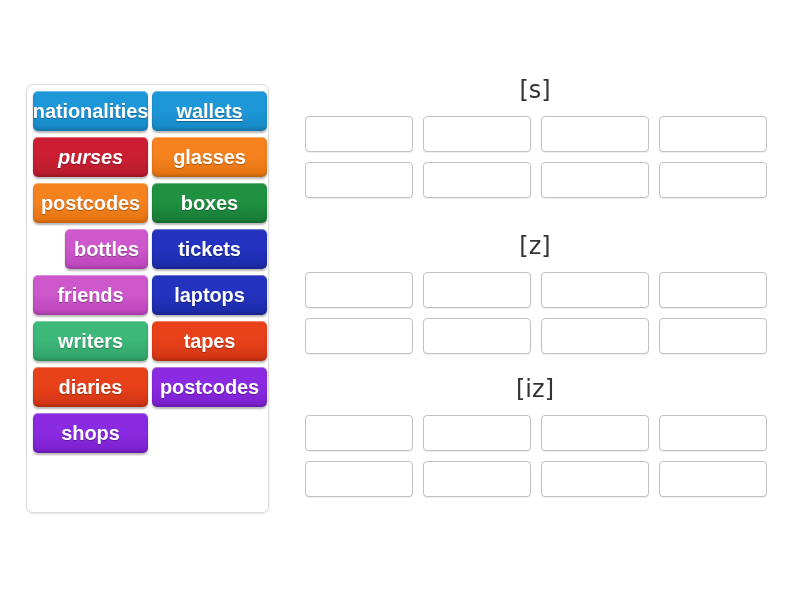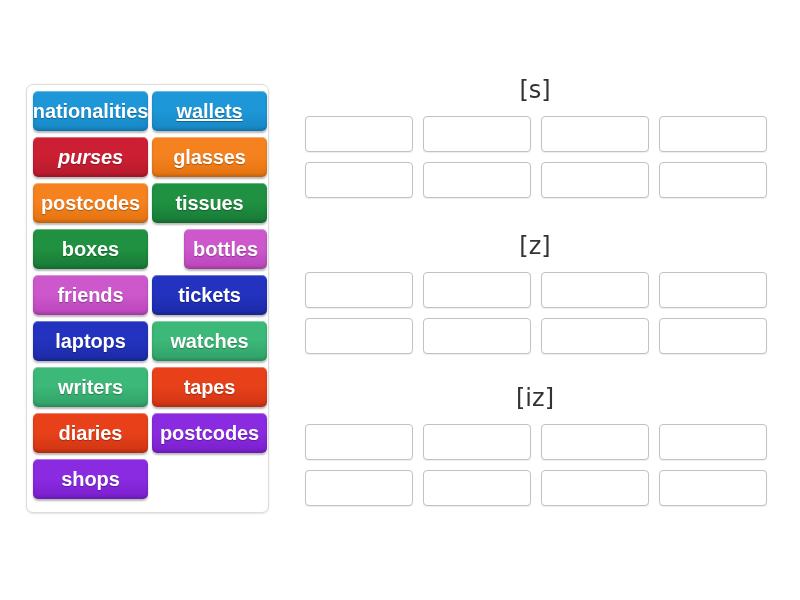--- a/index.html
+++ b/index.html
@@ -63,21 +63,21 @@
   }
 
   
   .zone-group {
     position: absolute;
     left: 305px;
     width: 460px;
   }
   #group-s  { top: 78px; }
   #group-z  { top: 234px; }
-  #group-iz { top: 386px; }
+  #group-iz { top: 377px; }
 
   .zone-title {
     text-align: center;
     font-size: 24px;
     color: #333333;
     font-family: "DejaVu Sans", sans-serif;
     line-height: 1;
     margin: 0 0 14px 0;
     width: 460px;
     user-select: none;
@@ -103,27 +103,25 @@
 
 <div id="stage">
 
   <div id="tile-panel">
     <div id="tile-grid">
         <div class="tile" style="background: linear-gradient(rgb(30, 151, 216) 0%, rgb(30, 151, 216) 48%, rgb(23, 135, 196) 100%);">nationalities</div>
         <div class="tile" style="background: linear-gradient(rgb(30, 151, 216) 0%, rgb(30, 151, 216) 48%, rgb(23, 135, 196) 100%); text-decoration: underline;">wallets</div>
         <div class="tile" style="background: linear-gradient(rgb(204, 31, 51) 0%, rgb(204, 31, 51) 48%, rgb(181, 26, 44) 100%); font-style: italic;">purses</div>
         <div class="tile" style="background: linear-gradient(rgb(245, 130, 31) 0%, rgb(245, 130, 31) 48%, rgb(227, 114, 15) 100%); text-align: right;">glasses</div>
         <div class="tile" style="background: linear-gradient(rgb(245, 130, 31) 0%, rgb(245, 130, 31) 48%, rgb(227, 114, 15) 100%);">postcodes</div>
-        <div class="tile" style="background: linear-gradient(rgb(31, 145, 65) 0%, rgb(31, 145, 65) 48%, rgb(24, 121, 54) 100%);">tissues</div>
         <div class="tile" style="background: linear-gradient(rgb(31, 145, 65) 0%, rgb(31, 145, 65) 48%, rgb(24, 121, 54) 100%);">boxes</div>
         <div class="tile" style="background: linear-gradient(rgb(204, 88, 204) 0%, rgb(204, 88, 204) 48%, rgb(187, 69, 187) 100%); margin-left: 32px;">bottles</div>
+        <div class="tile" style="background: linear-gradient(rgb(35, 51, 191) 0%, rgb(35, 51, 191) 48%, rgb(28, 42, 166) 100%);">tickets</div>
         <div class="tile" style="background: linear-gradient(rgb(204, 88, 204) 0%, rgb(204, 88, 204) 48%, rgb(187, 69, 187) 100%);">friends</div>
-        <div class="tile" style="background: linear-gradient(rgb(35, 51, 191) 0%, rgb(35, 51, 191) 48%, rgb(28, 42, 166) 100%);">tickets</div>
         <div class="tile" style="background: linear-gradient(rgb(35, 51, 191) 0%, rgb(35, 51, 191) 48%, rgb(28, 42, 166) 100%);">laptops</div>
-        <div class="tile" style="background: linear-gradient(rgb(60, 184, 120) 0%, rgb(60, 184, 120) 48%, rgb(49, 161, 103) 100%);">watches</div>
         <div class="tile" style="background: linear-gradient(rgb(60, 184, 120) 0%, rgb(60, 184, 120) 48%, rgb(49, 161, 103) 100%);">writers</div>
         <div class="tile" style="background: linear-gradient(rgb(232, 65, 26) 0%, rgb(232, 65, 26) 48%, rgb(207, 52, 19) 100%);">tapes</div>
         <div class="tile" style="background: linear-gradient(rgb(232, 65, 26) 0%, rgb(232, 65, 26) 48%, rgb(207, 52, 19) 100%);">diaries</div>
         <div class="tile" style="background: linear-gradient(rgb(138, 43, 226) 0%, rgb(138, 43, 226) 48%, rgb(122, 31, 204) 100%);">postcodes</div>
         <div class="tile" style="background: linear-gradient(rgb(138, 43, 226) 0%, rgb(138, 43, 226) 48%, rgb(122, 31, 204) 100%);">shops</div>
       </div>
   </div>
 
   <div class="zone-group" id="group-s">
     <div class="zone-title">[s]</div>

